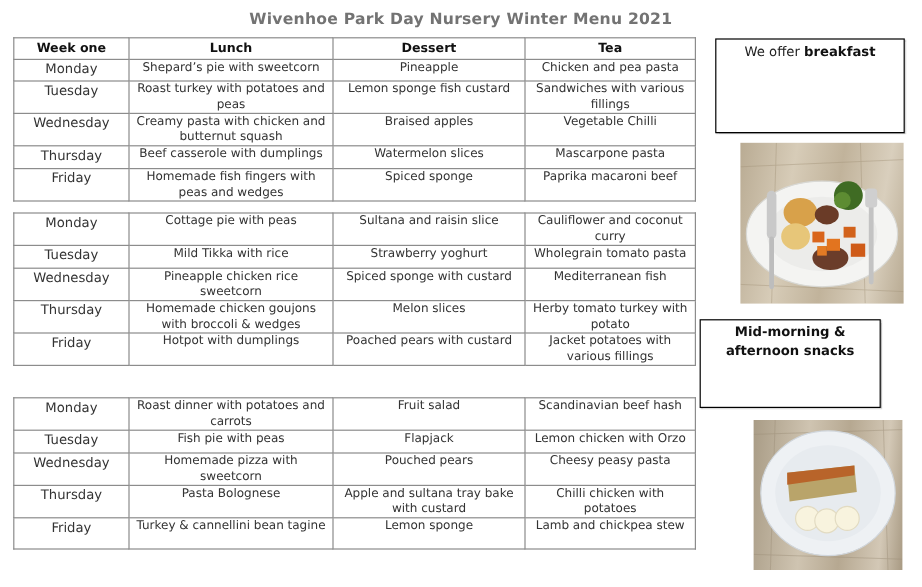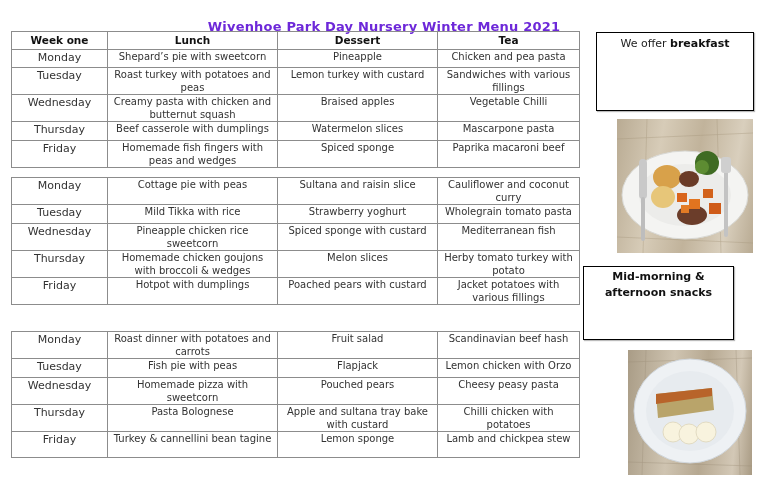--- a/index.html
+++ b/index.html
@@ -1,19 +1,19 @@
 <!DOCTYPE html>
 <html><head>
 <meta charset="utf-8">
 <style>
   html, body { margin:0; padding:0; background:#ffffff; }
   body { width:768px; height:489px; position:relative; overflow:hidden;
          font-family:"DejaVu Sans", sans-serif; color:#222; }
-  .title { position:absolute; left:0; top:19px; width:768px; text-align:center;
-           font-size:13px; font-weight:bold; color:#6d28d9; letter-spacing:0.2px; }
+  .title { position:absolute; left:0; top:9px; width:768px; text-align:center;
+           font-size:13px; font-weight:bold; color:#737373; letter-spacing:0.2px; }
   table.menu { position:absolute; left:11px; width:569px; border-collapse:collapse;
                table-layout:fixed; font-size:10px; }
   table.menu td, table.menu th { border:1px solid #8c8c8c; text-align:center;
                vertical-align:top; padding:1px 3px 0 3px; line-height:12.5px; color:#333; }
   table.menu th { font-weight:bold; font-size:10.5px; color:#111; height:17px; vertical-align:middle; padding:0; }
   table.menu td.day { font-size:11px; vertical-align:top; padding-top:2px; }
   #week-1 { top:31px; }
   #week-2 { top:177px; }
   #week-3 { top:331px; }
   .col-day { width:96px; } .col-lunch { width:170px; } .col-dessert { width:160px; }
@@ -49,21 +49,21 @@
   </tr>
   <tr style="height:18px">
     <td class="day">Monday</td>
     <td>Shepard’s pie with sweetcorn</td>
     <td>Pineapple</td>
     <td>Chicken and pea pasta</td>
   </tr>
   <tr style="height:26px">
     <td class="day">Tuesday</td>
     <td>Roast turkey with potatoes and peas</td>
-    <td>Lemon turkey with custard</td>
+    <td>Lemon sponge fish custard</td>
     <td>Sandwiches with various fillings</td>
   </tr>
   <tr style="height:26px">
     <td class="day">Wednesday</td>
     <td>Creamy pasta with chicken and butternut squash</td>
     <td>Braised apples</td>
     <td>Vegetable Chilli</td>
   </tr>
   <tr style="height:19px">
     <td class="day">Thursday</td>

